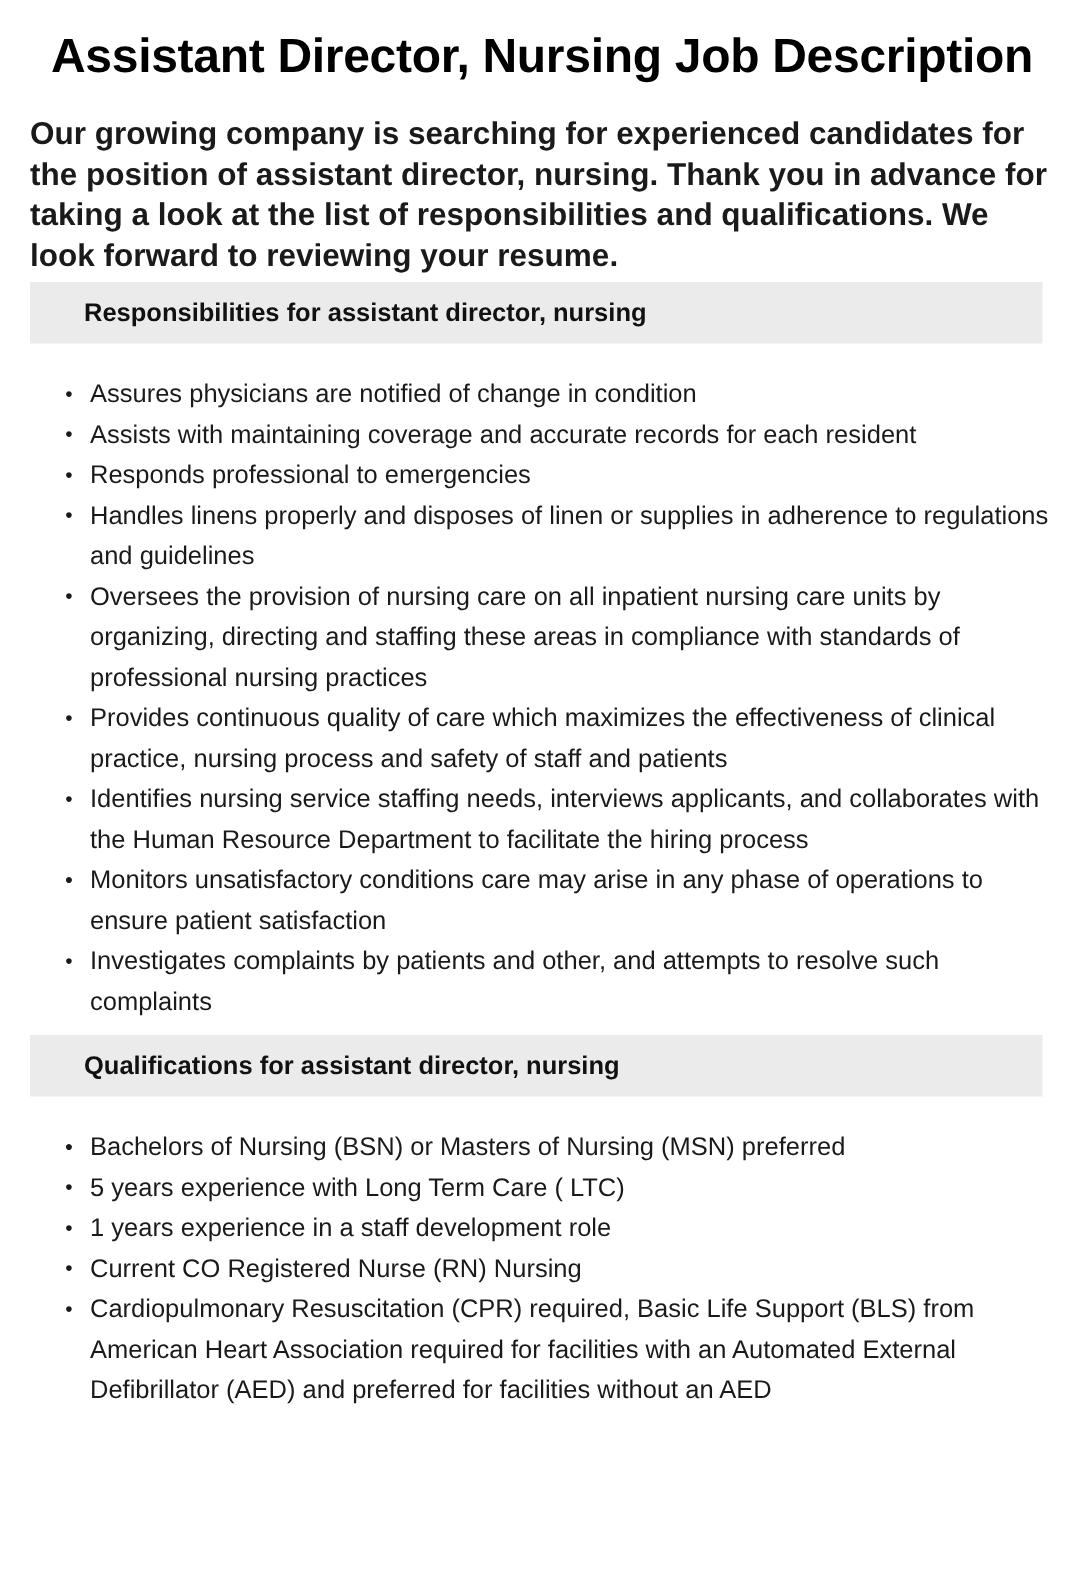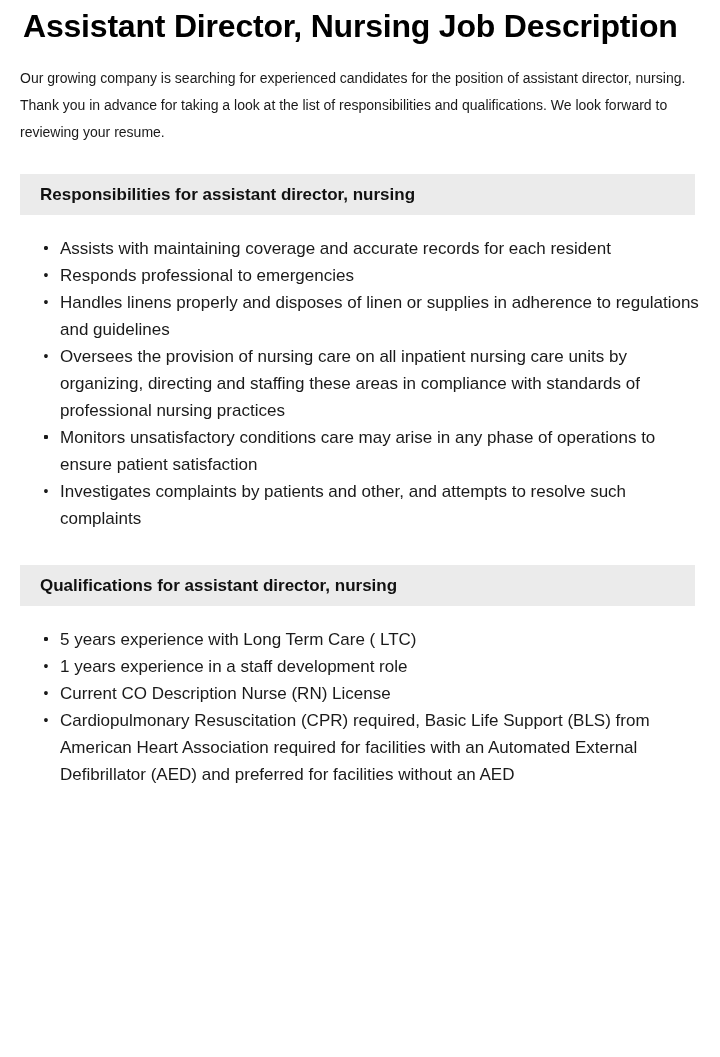--- a/index.html
+++ b/index.html
@@ -13,43 +13,44 @@
       overflow: hidden;
       color: #111111;
       font-family: "Liberation Sans", "DejaVu Sans", sans-serif;
     }
     .page {
       padding: 0 20px 0 20px;
       box-sizing: border-box;
       width: 720px;
     }
     h1.title {
-      margin: 3px;
+      margin: 14px;
       padding-top: 2px;
       height: 44px;
       line-height: 42px;
       font-size: 32px;
       font-weight: bold;
       text-align: left;
       color: #000000;
       letter-spacing: -0.2px;
       white-space: nowrap;
     }
     .intro {
       margin: 16px 0 0 0;
-      font-size: 14px;
+      font-size: 21px;
       line-height: 27px;
       color: #1a1a1a;
+      font-weight: bold;
     }
     .section-header {
-      margin-top: 28px;
+      margin-top: 4px;
       background: #ebebeb;
       height: 41px;
       line-height: 41px;
-      padding-left: 20px;
+      padding-left: 36px;
       font-size: 17px;
       font-weight: bold;
       color: #111111;
       width: 675px;
       box-sizing: border-box;
     }
     ul.items {
       margin: 20px 0 0 0;
       padding: 0 0 0 40px;
       list-style: none;
@@ -77,37 +78,37 @@
 <body>
 
 <div class="page">
   <h1 class="title">Assistant Director, Nursing Job Description</h1>
 
   <p class="intro">Our growing company is searching for experienced candidates for the position of assistant director, nursing. Thank you in advance for taking a look at the list of responsibilities and qualifications. We look forward to reviewing your resume.</p>
 
   <div class="section-header">Responsibilities for assistant director, nursing</div>
 
   <ul class="items">
-    <li><span class="bullet">•</span></li>
+    <li><span class="bullet">•</span><span>Assures physicians are notified of change in condition</span></li>
     <li><span class="bullet">•</span><span>Assists with maintaining coverage and accurate records for each resident</span></li>
     <li><span class="bullet">•</span><span>Responds professional to emergencies</span></li>
     <li><span class="bullet">•</span><span>Handles linens properly and disposes of linen or supplies in adherence to regulations and guidelines</span></li>
     <li><span class="bullet">•</span><span>Oversees the provision of nursing care on all inpatient nursing care units by organizing, directing and staffing these areas in compliance with standards of professional nursing practices</span></li>
-    <li><span class="bullet">•</span></li>
-    <li><span class="bullet">•</span></li>
+    <li><span class="bullet">•</span><span>Provides continuous quality of care which maximizes the effectiveness of clinical practice, nursing process and safety of staff and patients</span></li>
+    <li><span class="bullet">•</span><span>Identifies nursing service staffing needs, interviews applicants, and collaborates with the Human Resource Department to facilitate the hiring process</span></li>
     <li><span class="bullet">•</span></li>
     <li><span class="bullet">•</span><span>Monitors unsatisfactory conditions care may arise in any phase of operations to ensure patient satisfaction</span></li>
     <li><span class="bullet">•</span><span>Investigates complaints by patients and other, and attempts to resolve such complaints</span></li>
   </ul>
 
   <div class="gap-after-resp"></div>
 
   <div class="section-header">Qualifications for assistant director, nursing</div>
 
   <ul class="items">
     <li><span class="bullet">•</span></li>
-    <li><span class="bullet">•</span></li>
+    <li><span class="bullet">•</span><span>Bachelors of Nursing (BSN) or Masters of Nursing (MSN) preferred</span></li>
     <li><span class="bullet">•</span><span>5 years experience with Long Term Care ( LTC)</span></li>
     <li><span class="bullet">•</span><span>1 years experience in a staff development role</span></li>
-    <li><span class="bullet">•</span><span>Current CO Description Nurse (RN) License</span></li>
+    <li><span class="bullet">•</span><span>Current CO Registered Nurse (RN) Nursing</span></li>
     <li><span class="bullet">•</span><span>Cardiopulmonary Resuscitation (CPR) required, Basic Life Support (BLS) from American Heart Association required for facilities with an Automated External Defibrillator (AED) and preferred for facilities without an AED</span></li>
   </ul>
 </div>
 
 </body></html>

